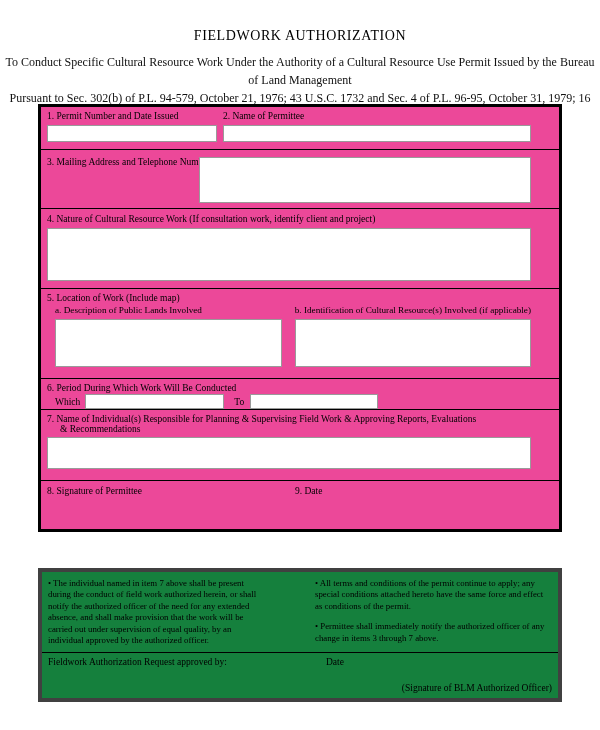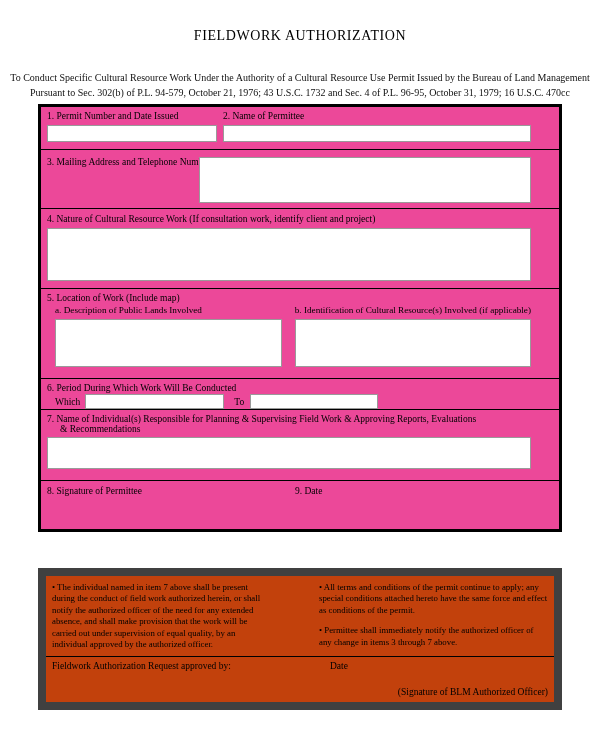--- a/index.html
+++ b/index.html
@@ -9,21 +9,21 @@
     width: 600px;
     height: 730px;
     background: #ffffff;
     color: #000000;
     font-family: "Liberation Serif", serif;
     overflow: hidden;
   }
   
   .header { position: absolute; top: 28px; left: 0; width: 600px; text-align: center; }
   .title { font-size: 14px; font-weight: normal; letter-spacing: 0.6px; }
-  .subtitle { margin-top: 26px; font-size: 10px; line-height: 1.5; color: #111; }
+  .subtitle { margin-top: 9px; font-size: 12px; line-height: 1.5; color: #111; }
 
   
   .main-box {
     position: absolute;
     left: 38px; top: 104px;
     width: 524px;
     border: 3px solid #000;
     background: #ec4899;
   }
   .sec { padding: 4px 28px 0 6px; }
@@ -67,22 +67,22 @@
   .sec7 { height: 49px; padding-top: 5px; display: flex; position: relative; }
   .l8 { width: 248px; }
   .sig-space { position: absolute; left: 6px; top: 20px; width: 240px; height: 26px; }
   .date-space { position: absolute; left: 254px; top: 20px; width: 220px; height: 26px; }
 
   
   .bottom-box {
     position: absolute;
     left: 38px; top: 568px;
     width: 524px;
-    border: 8px solid #404040;
-    background: #c2410c;
+    border: 4px solid #404040;
+    background: #15803d;
   }
   .cond-row { display: flex; padding: 6px 6px 5px 6px; }
   .cond-left { width: 218px; font-size: 8.8px; line-height: 1.3; }
   .cond-right { margin-left: 49px; flex: 1; font-size: 8.8px; line-height: 1.3; }
   .cond-p + .cond-p { margin-top: 9px; }
 
   .approval { border-top: 1px solid #000; padding: 4px 6px 5px 6px; }
   .appr-row { display: flex; }
   .appr-lbl { width: 278px; font-size: 9.5px; white-space: nowrap; }
   .appr-date { font-size: 9.5px; }

